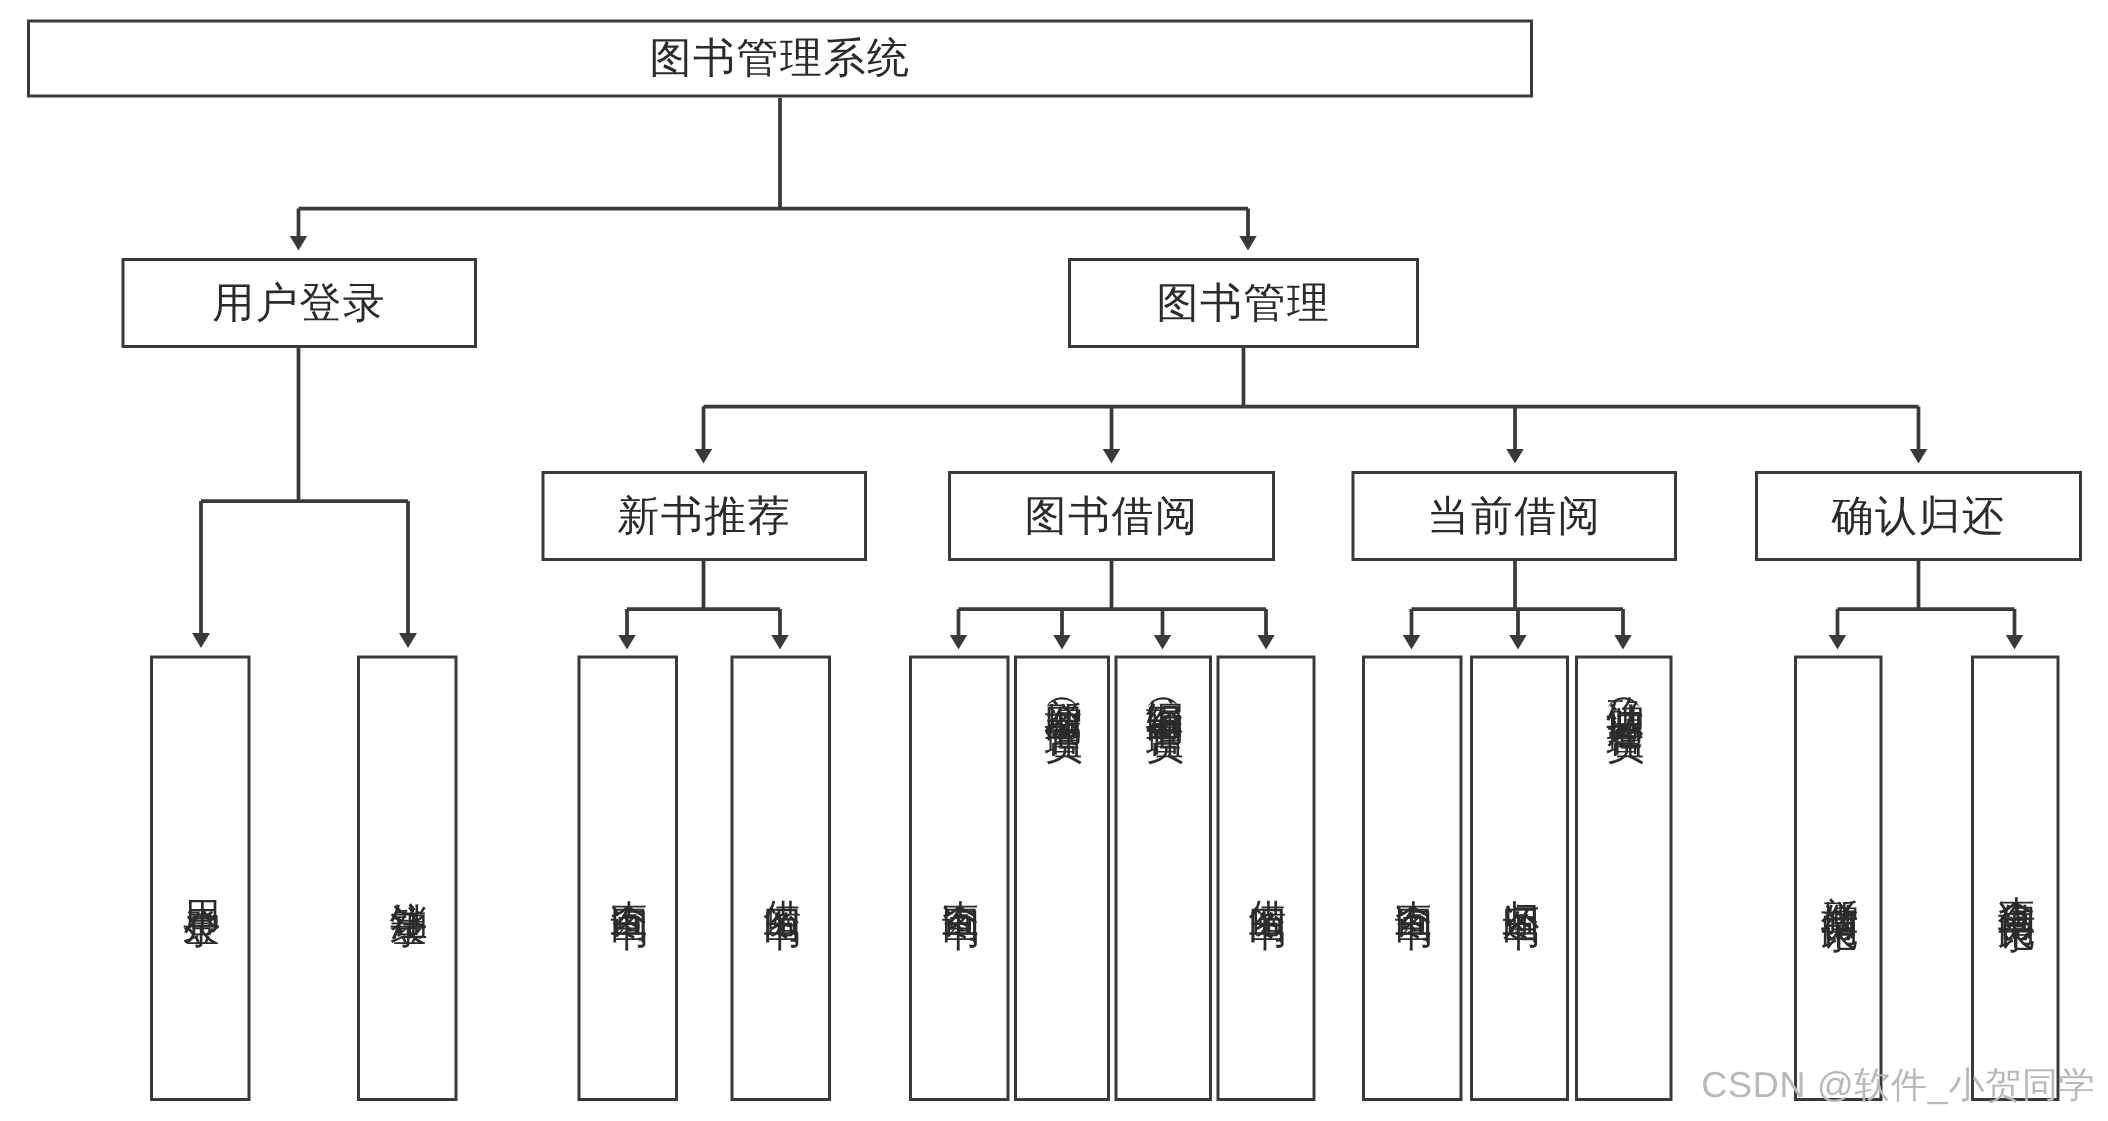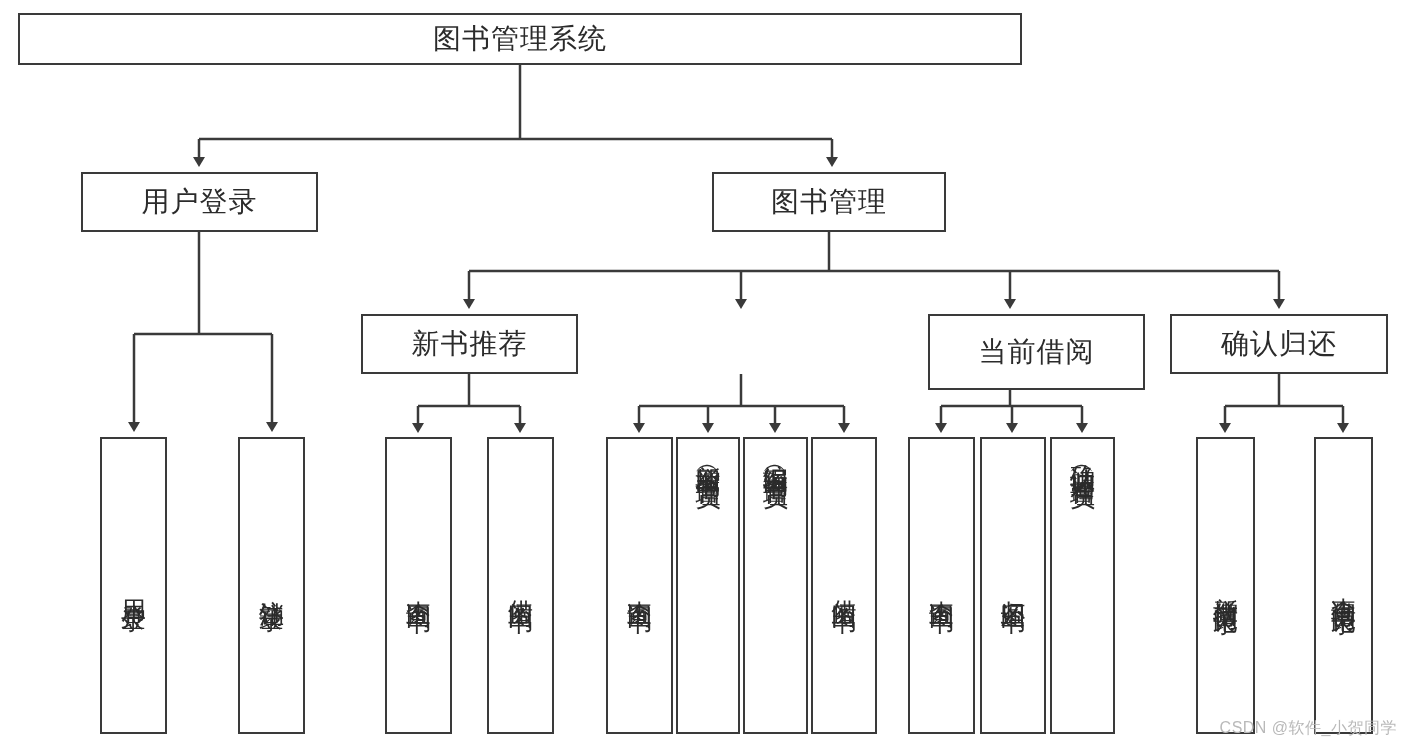--- a/index.html
+++ b/index.html
@@ -58,21 +58,21 @@
     margin: 0 auto;
   }
   .node.vert.short {
     align-items: center;
     padding-top: 0;
   }
   #watermark {
     position: absolute;
     right: 8px;
     bottom: 8px;
-    font-size: 16px;
+    font-size: 24px;
     color: #b9b9b9;
     letter-spacing: 0.5px;
     white-space: nowrap;
     font-family: "Liberation Sans", "DejaVu Sans", sans-serif;
   }
 </style>
 </head>
 <body>
 
 <div id="canvas">
@@ -136,22 +136,25 @@
   </div>
 
   <div class="node horiz" style="left:361px; top:314px; width:217px; height:60px;">
     <span class="label">新书推荐</span>
   </div>
 
   <div class="node horiz" style="left:712px; top:172px; width:234px; height:60px;">
     <span class="label">图书管理</span>
   </div>
 
-
-  <div class="node horiz" style="left:901px; top:314px; width:217px; height:76px;margin-left:27px;">
+  <div class="node horiz" style="left:632px; top:314px; width:218px; height:60px;">
+    <span class="label">图书借阅</span>
+  </div>
+
+  <div class="node horiz" style="left:901px; top:314px; width:217px; height:60px;">
     <span class="label">当前借阅</span>
   </div>
 
   <div class="node horiz" style="left:1170px; top:314px; width:218px; height:60px;">
     <span class="label">确认归还</span>
   </div>
 
   <div class="node vert short" style="left:100px; top:437px; width:67px; height:297px;">
     <span class="label">用户登录</span>
   </div>

